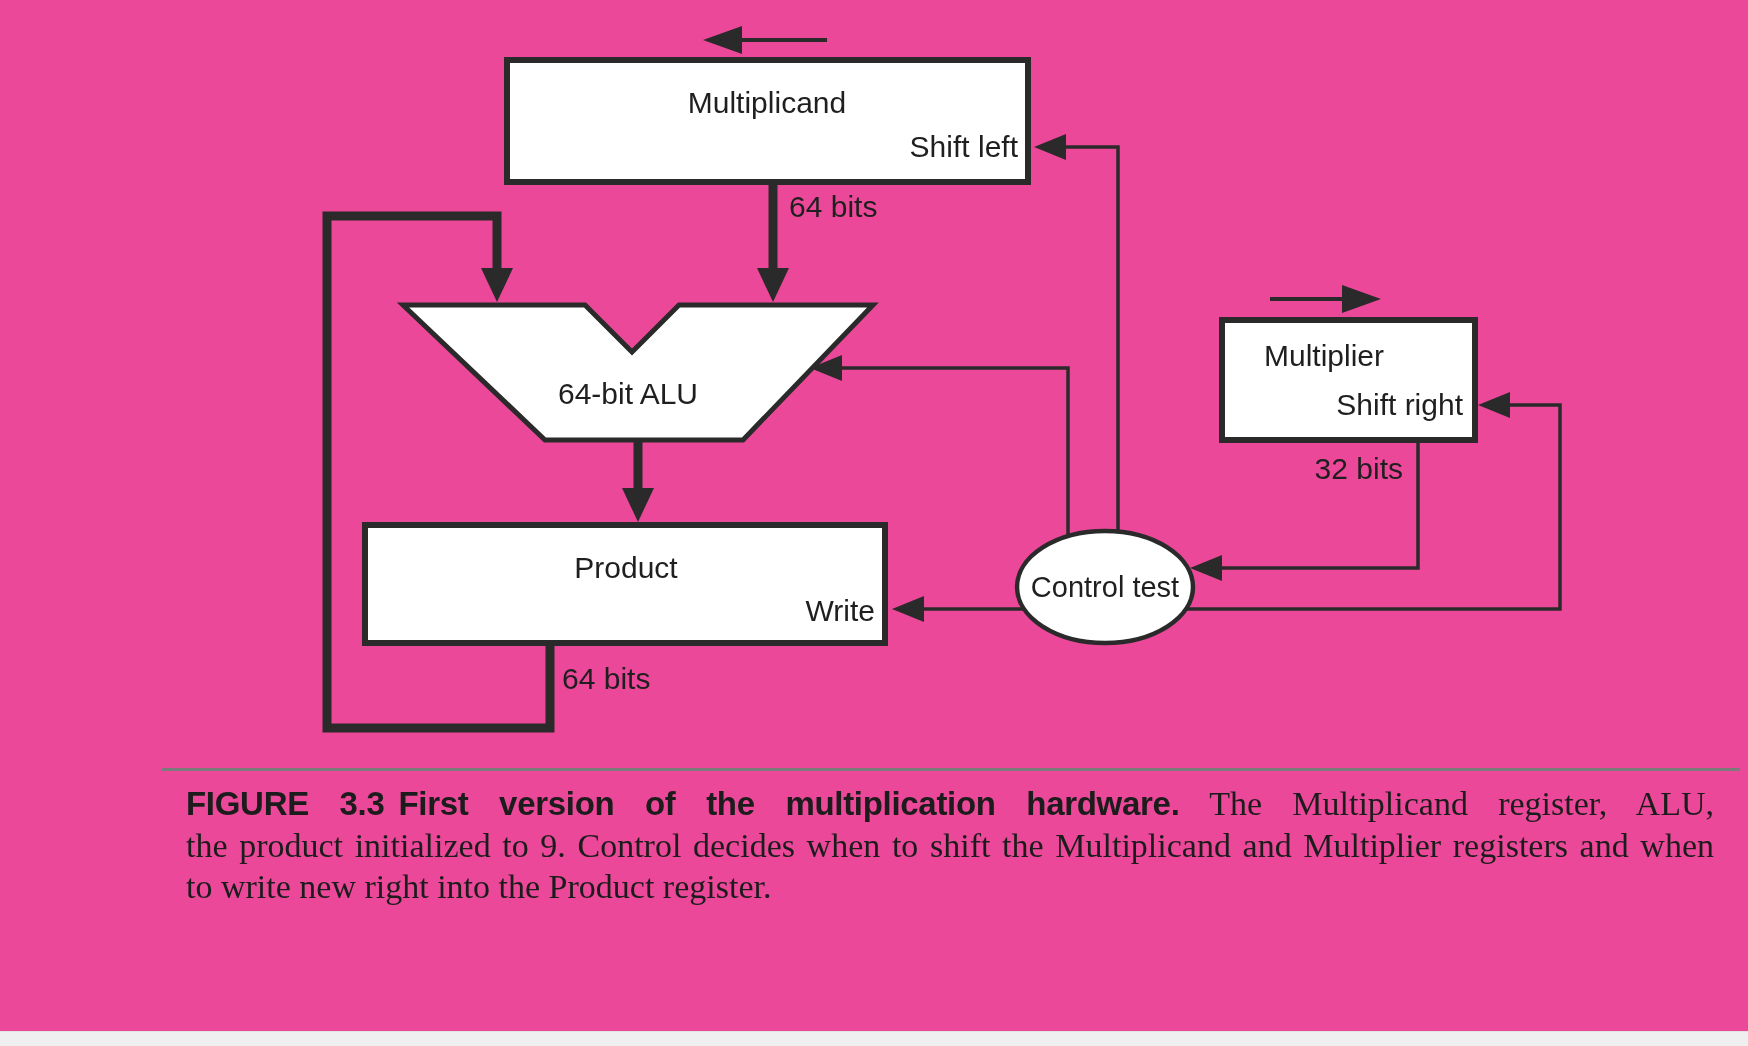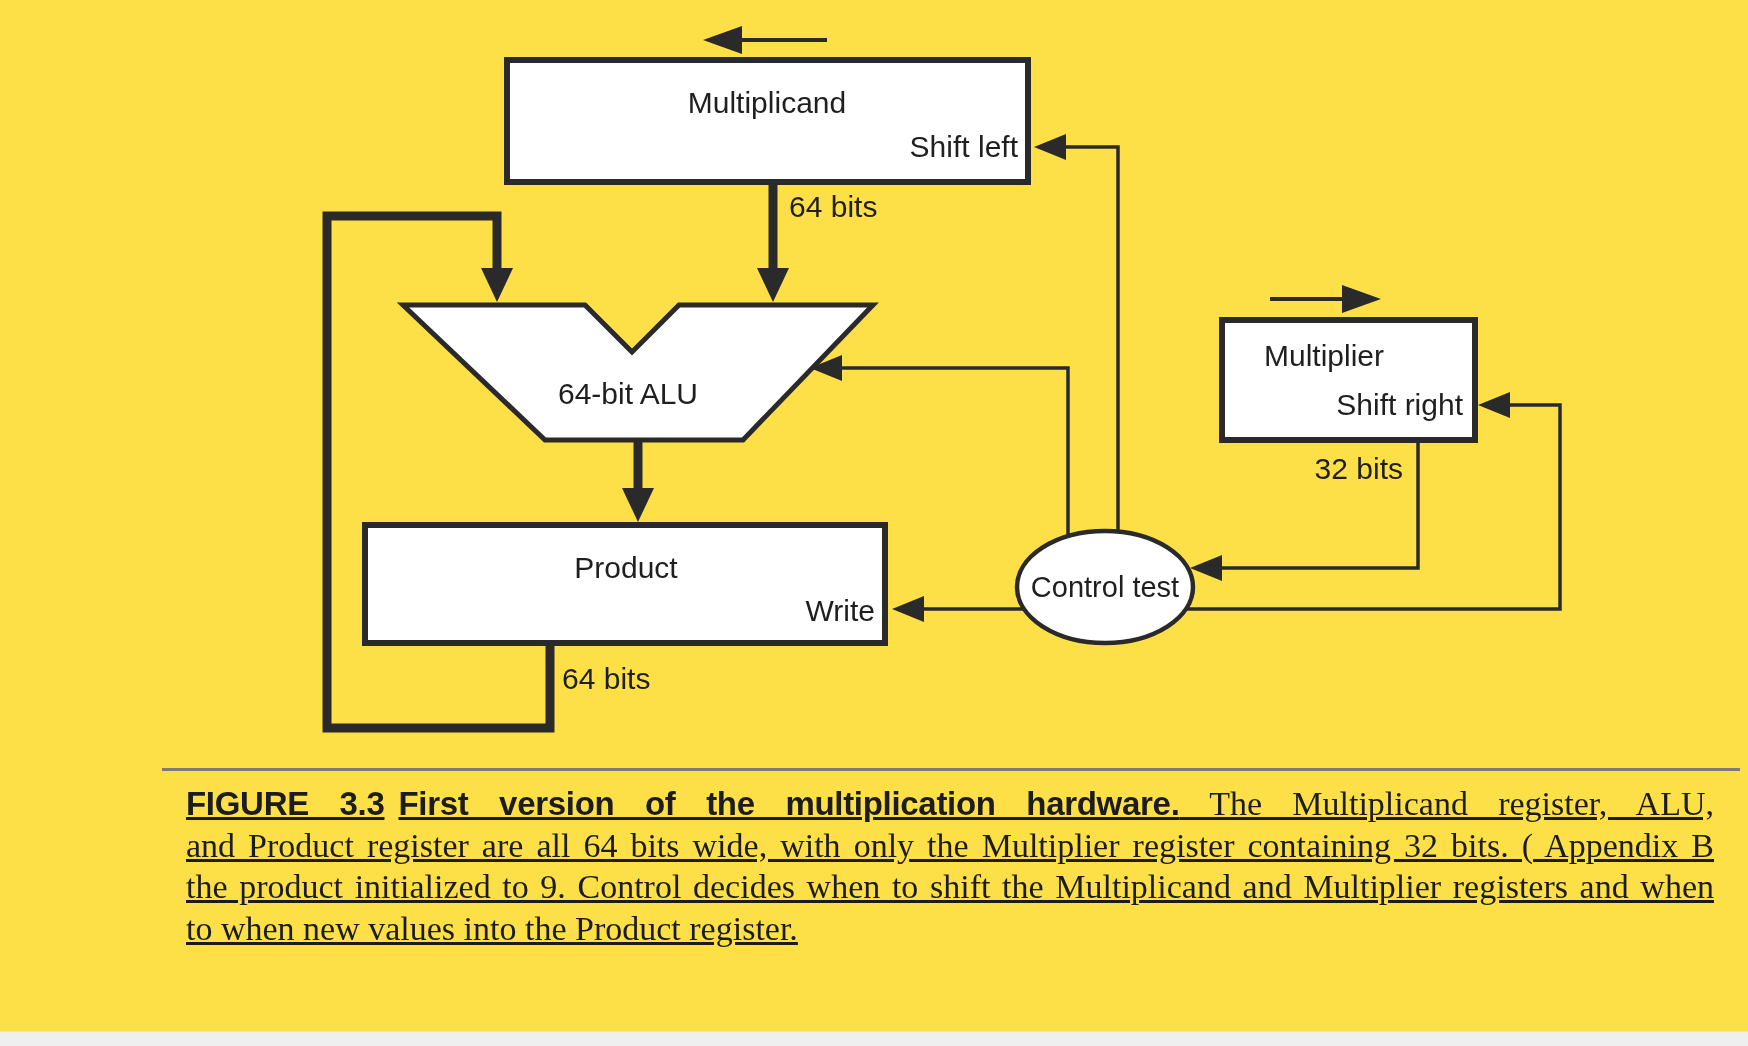--- a/index.html
+++ b/index.html
@@ -1,26 +1,26 @@
 <!DOCTYPE html>
 <html><head>
 <meta charset="utf-8">
 <style>
   html,body{margin:0;padding:0;background:#ffffff;}
-  #page{position:relative;width:1748px;height:1046px;background:#fde047;overflow:hidden;
+  #page{position:relative;width:1748px;height:1046px;background:#ec4899;overflow:hidden;
         font-family:"Liberation Sans",sans-serif;}
   #diagram-svg{position:absolute;left:0;top:0;}
   .ink-line{stroke:#2a2a2a;fill:none;}
   .ink-fill{fill:#2a2a2a;stroke:none;}
   .shape{fill:#ffffff;stroke:#2a2a2a;}
   .dg-label{font-family:"Liberation Sans",sans-serif;font-size:30px;fill:#1f1f1f;}
   .dg-label-sm{font-family:"Liberation Sans",sans-serif;font-size:29px;fill:#1f1f1f;}
   #caption-rule{position:absolute;left:162px;top:768px;width:1578px;height:3px;background:#7b7b7b;}
   #caption{position:absolute;left:186px;top:783px;width:1528px;
-           font-family:"Liberation Serif",serif;font-size:34px;line-height:41.5px;color:#1c1c1c;text-decoration:underline;}
+           font-family:"Liberation Serif",serif;font-size:34px;line-height:41.5px;color:#1c1c1c;}
   .cap-line{text-align:justify;text-align-last:justify;}
   .cap-line.last{text-align:left;text-align-last:left;}
   .cap-bold{font-family:"Liberation Sans",sans-serif;font-weight:bold;font-size:33px;letter-spacing:-0.3px;}
   .cap-bold.cap-title{margin-left:14px;}
   #bottom-strip{position:absolute;left:0;top:1031px;width:1748px;height:15px;background:#efefef;border-top:1px solid #e2e2e2;}
 </style>
 </head>
 <body>
 
 <div id="page">
@@ -101,20 +101,19 @@
     <text class="dg-label" x="1463" y="415" text-anchor="end">Shift right</text>
     <text class="dg-label" x="1403" y="479" text-anchor="end">32 bits</text>
 
     <text class="dg-label-sm" x="1105" y="597" text-anchor="middle">Control test</text>
   </svg>
 
   <div id="caption-rule"></div>
 
   <div id="caption">
     <div class="cap-line"><span class="cap-bold">FIGURE 3.3</span><span class="cap-bold cap-title">First version of the multiplication hardware.</span><span> The Multiplicand register, ALU,</span></div>
-    <div class="cap-line">and Product register are all 64 bits wide, with only the Multiplier register containing 32 bits. ( Appendix B</div>
     <div class="cap-line">the product initialized to 9. Control decides when to shift the Multiplicand and Multiplier registers and when</div>
-    <div class="cap-line last">to when new values into the Product register.</div>
+    <div class="cap-line last">to write new right into the Product register.</div>
   </div>
 
   <div id="bottom-strip"></div>
 
 </div>
 
 </body></html>

